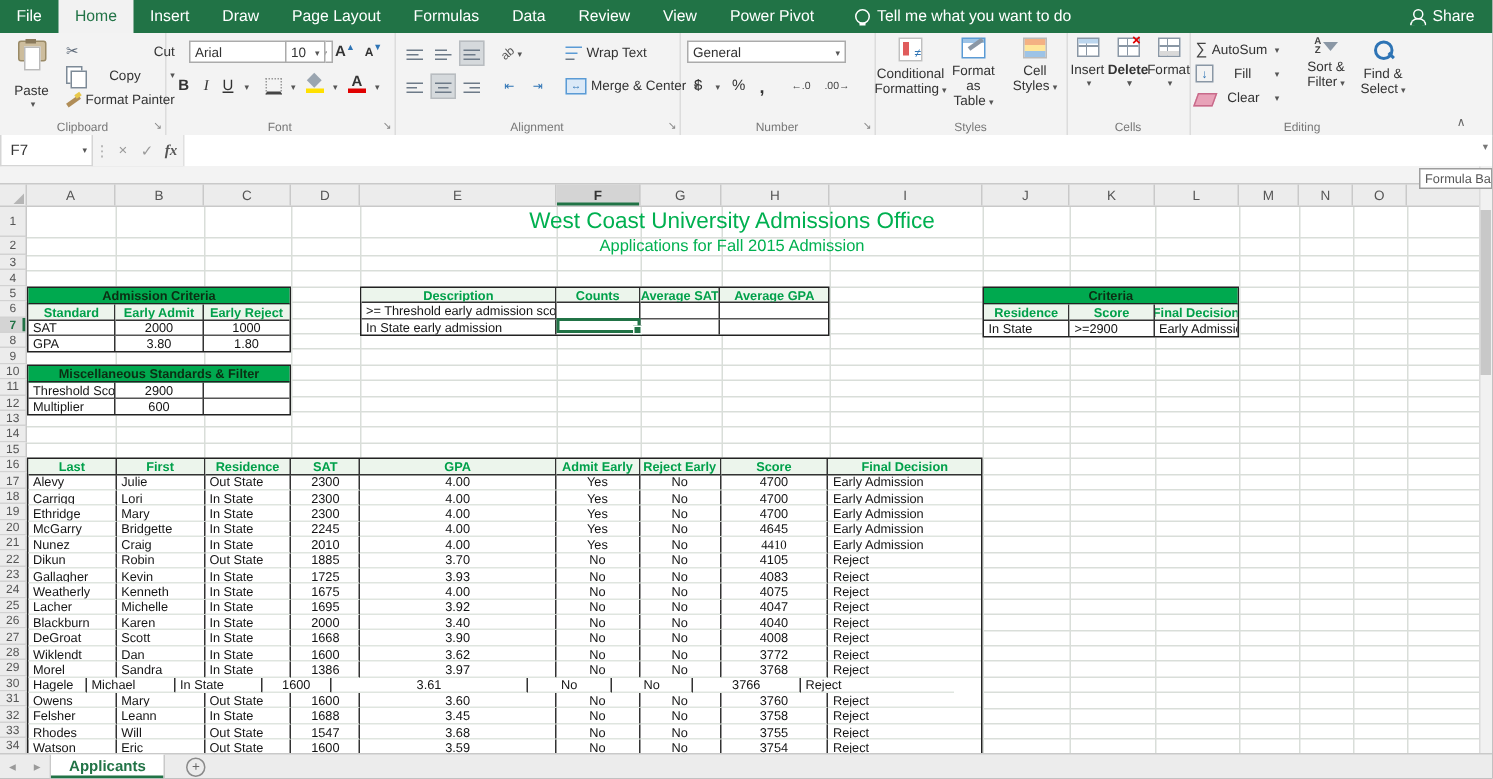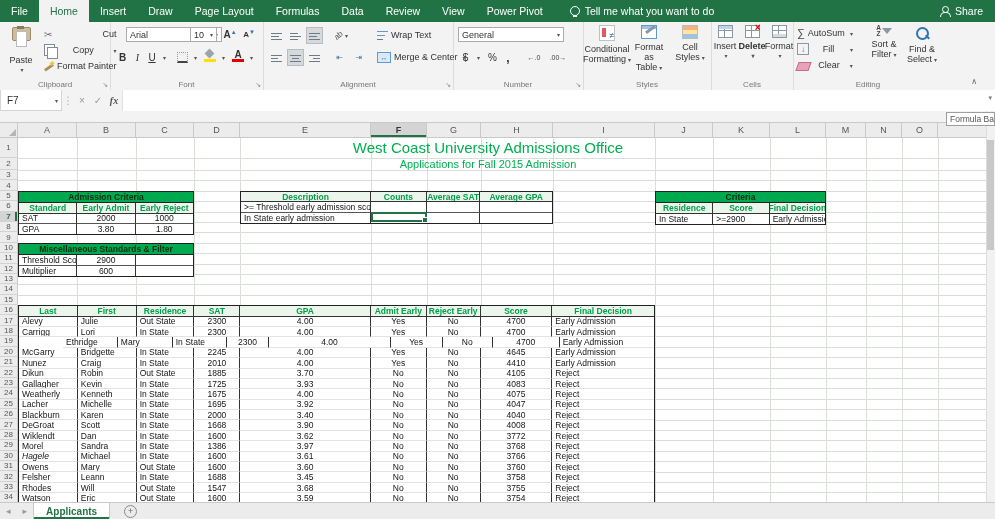--- a/index.html
+++ b/index.html
@@ -630,21 +630,21 @@
           <div class="tcell" style="width: 59px; justify-content: flex-start;">Carrigg</div>
           <div class="tcell" style="width: 59px; justify-content: flex-start;">Lori</div>
           <div class="tcell" style="width: 58px; justify-content: flex-start;">In State</div>
           <div class="tcell" style="width: 46px; justify-content: center;">2300</div>
           <div class="tcell" style="width: 131px; justify-content: center;">4.00</div>
           <div class="tcell" style="width: 56px; justify-content: center;">Yes</div>
           <div class="tcell" style="width: 54px; justify-content: center;">No</div>
           <div class="tcell" style="width: 72px; justify-content: center;">4700</div>
           <div class="tcell" style="width: 102px; justify-content: flex-start;">Early Admission</div>
         </div>
-        <div class="trow t-data" style="height: 10.4px; padding-left: 44px;">
+        <div class="trow t-data" style="height: 10.4px;">
           <div class="tcell" style="width: 59px; justify-content: flex-start;">Ethridge</div>
           <div class="tcell" style="width: 59px; justify-content: flex-start;">Mary</div>
           <div class="tcell" style="width: 58px; justify-content: flex-start;">In State</div>
           <div class="tcell" style="width: 46px; justify-content: center;">2300</div>
           <div class="tcell" style="width: 131px; justify-content: center;">4.00</div>
           <div class="tcell" style="width: 56px; justify-content: center;">Yes</div>
           <div class="tcell" style="width: 54px; justify-content: center;">No</div>
           <div class="tcell" style="width: 72px; justify-content: center;">4700</div>
           <div class="tcell" style="width: 102px; justify-content: flex-start;">Early Admission</div>
         </div>
@@ -660,21 +660,21 @@
           <div class="tcell" style="width: 102px; justify-content: flex-start;">Early Admission</div>
         </div>
         <div class="trow t-data" style="height: 10.4px;">
           <div class="tcell" style="width: 59px; justify-content: flex-start;">Nunez</div>
           <div class="tcell" style="width: 59px; justify-content: flex-start;">Craig</div>
           <div class="tcell" style="width: 58px; justify-content: flex-start;">In State</div>
           <div class="tcell" style="width: 46px; justify-content: center;">2010</div>
           <div class="tcell" style="width: 131px; justify-content: center;">4.00</div>
           <div class="tcell" style="width: 56px; justify-content: center;">Yes</div>
           <div class="tcell" style="width: 54px; justify-content: center;">No</div>
-          <div class="tcell" style="width: 72px; justify-content: center;">4410</div>
+          <div class="tcell" style="width: 72px; justify-content: center; font-family: Liberation Serif, serif;">4410</div>
           <div class="tcell" style="width: 102px; justify-content: flex-start;">Early Admission</div>
         </div>
         <div class="trow t-data" style="height: 10.4px;">
           <div class="tcell" style="width: 59px; justify-content: flex-start;">Dikun</div>
           <div class="tcell" style="width: 59px; justify-content: flex-start;">Robin</div>
           <div class="tcell" style="width: 58px; justify-content: flex-start;">Out State</div>
           <div class="tcell" style="width: 46px; justify-content: center;">1885</div>
           <div class="tcell" style="width: 131px; justify-content: center;">3.70</div>
           <div class="tcell" style="width: 56px; justify-content: center;">No</div>
           <div class="tcell" style="width: 54px; justify-content: center;">No</div>
@@ -752,21 +752,21 @@
           <div class="tcell" style="width: 59px; justify-content: flex-start;">Sandra</div>
           <div class="tcell" style="width: 58px; justify-content: flex-start;">In State</div>
           <div class="tcell" style="width: 46px; justify-content: center;">1386</div>
           <div class="tcell" style="width: 131px; justify-content: center;">3.97</div>
           <div class="tcell" style="width: 56px; justify-content: center;">No</div>
           <div class="tcell" style="width: 54px; justify-content: center;">No</div>
           <div class="tcell" style="width: 72px; justify-content: center;">3768</div>
           <div class="tcell" style="width: 102px; justify-content: flex-start;">Reject</div>
         </div>
         <div class="trow t-data" style="height: 10.4px;">
-          <div class="tcell" style="width: 59px; justify-content: flex-start; font-style: italic;">Hagele</div>
+          <div class="tcell" style="width: 39px; justify-content: flex-start;">Hagele</div>
           <div class="tcell" style="width: 59px; justify-content: flex-start;">Michael</div>
           <div class="tcell" style="width: 58px; justify-content: flex-start;">In State</div>
           <div class="tcell" style="width: 46px; justify-content: center;">1600</div>
           <div class="tcell" style="width: 131px; justify-content: center;">3.61</div>
           <div class="tcell" style="width: 56px; justify-content: center;">No</div>
           <div class="tcell" style="width: 54px; justify-content: center;">No</div>
           <div class="tcell" style="width: 72px; justify-content: center;">3766</div>
           <div class="tcell" style="width: 102px; justify-content: flex-start;">Reject</div>
         </div>
         <div class="trow t-data" style="height: 10.4px;">

